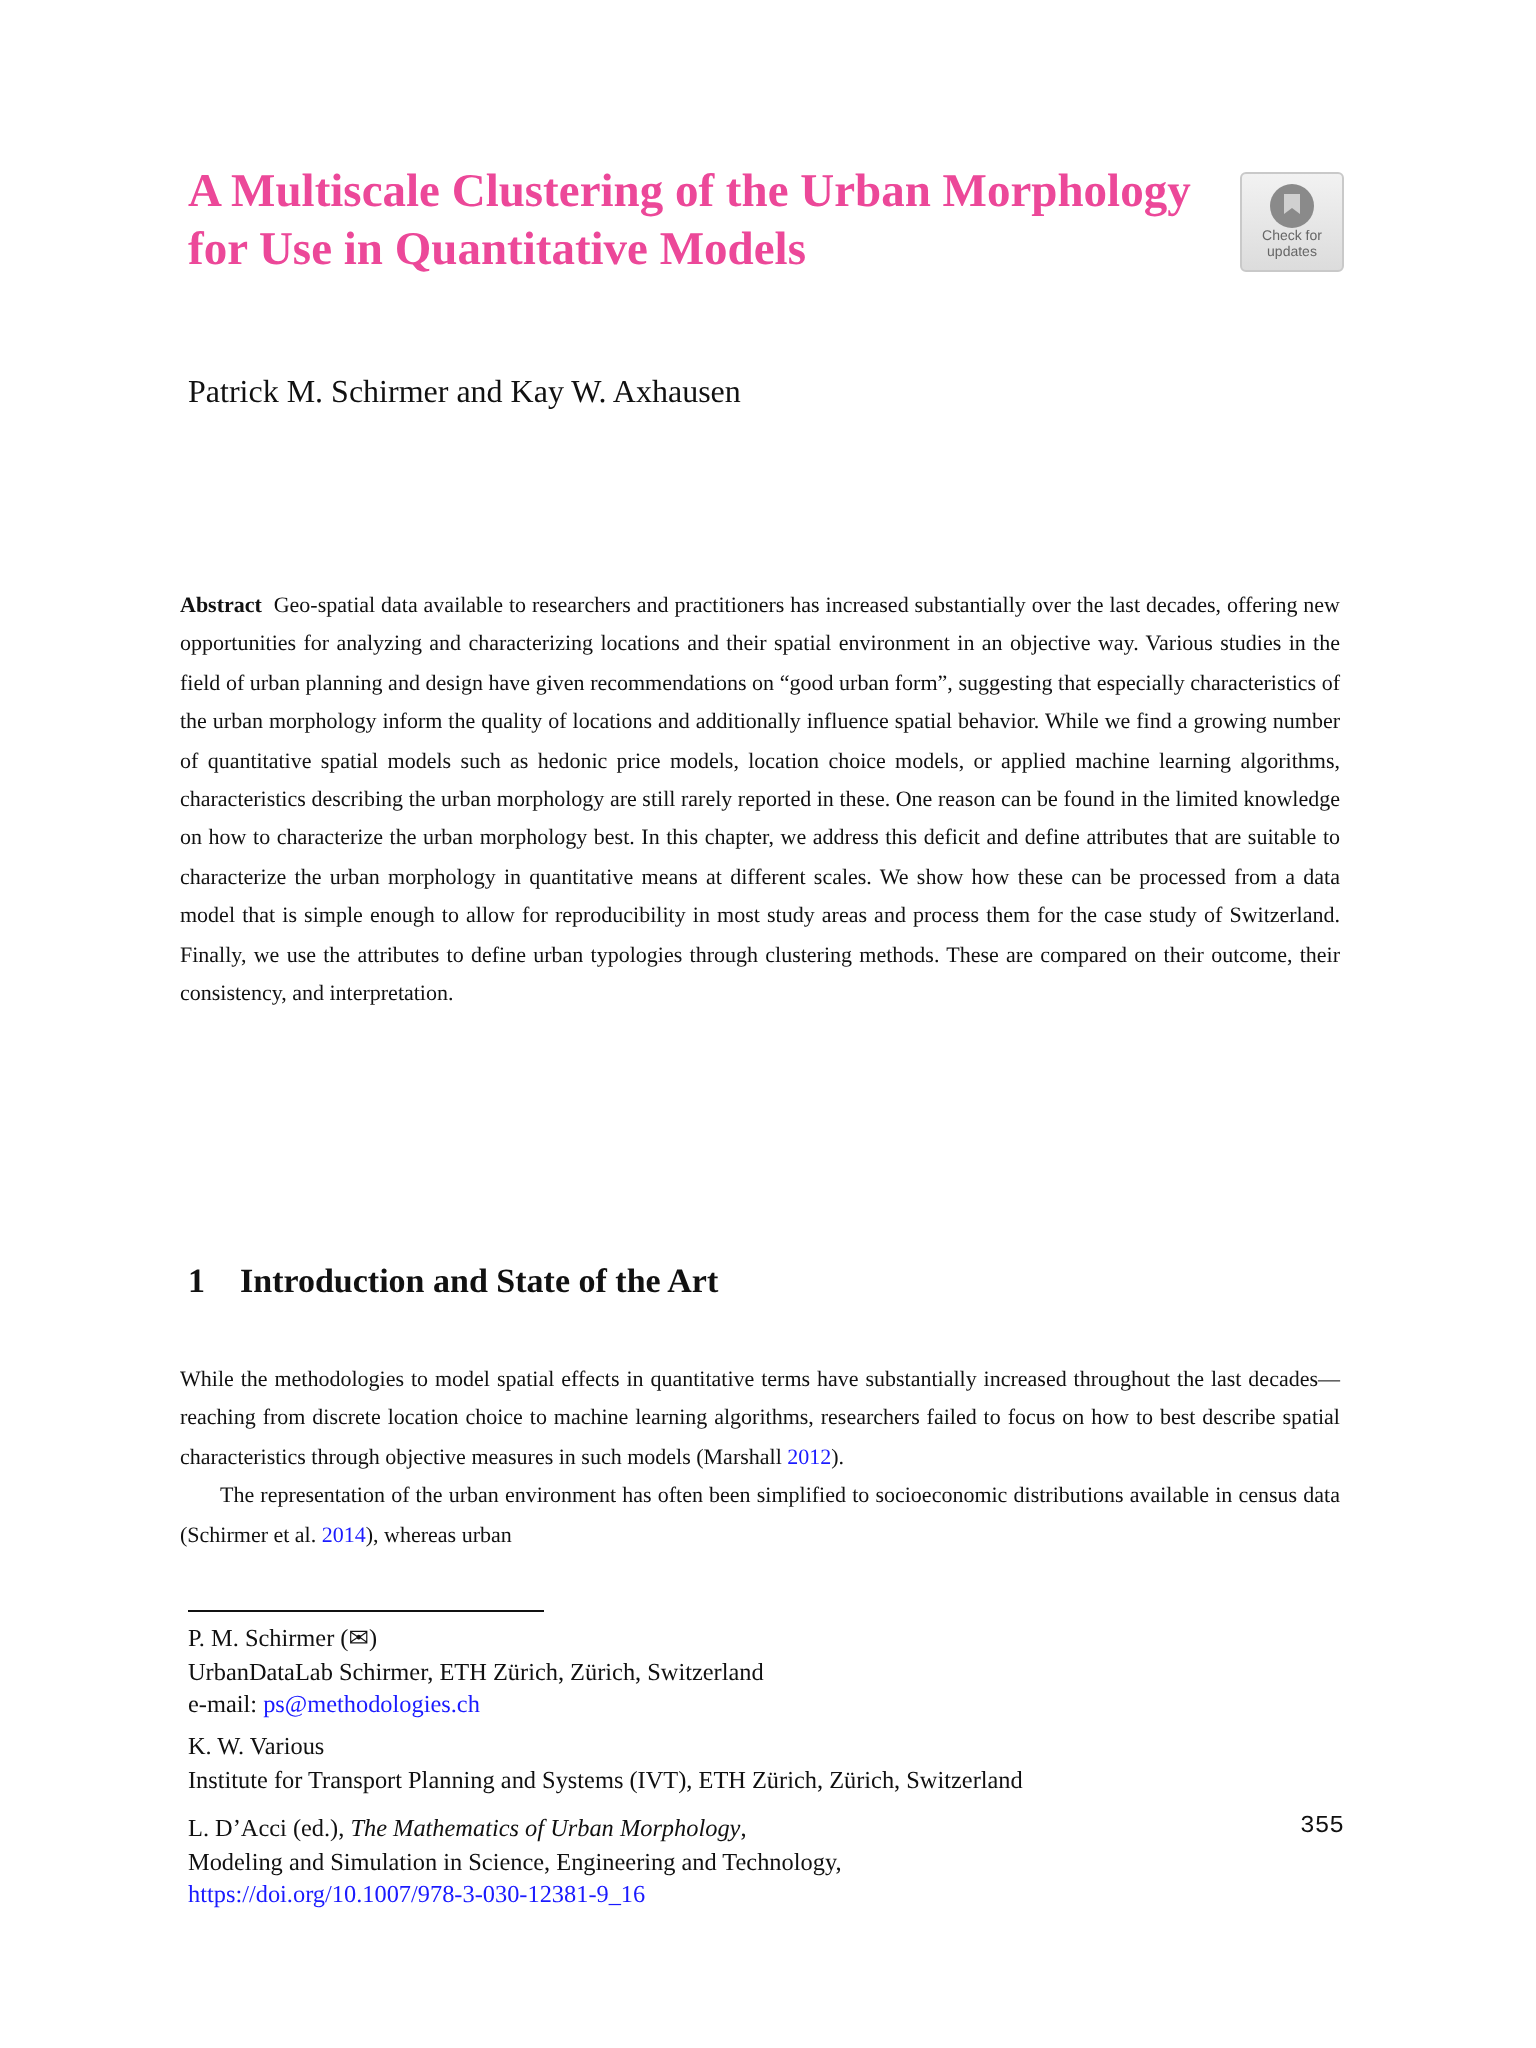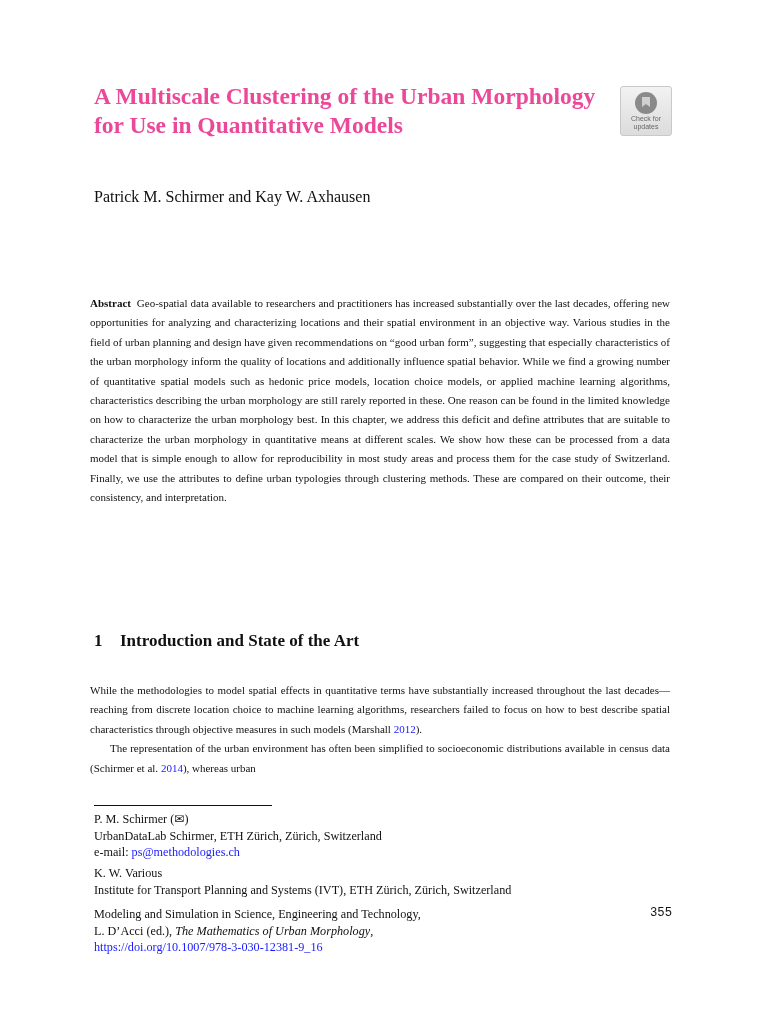--- a/index.html
+++ b/index.html
@@ -62,18 +62,18 @@
   <div>UrbanDataLab Schirmer, ETH Zürich, Zürich, Switzerland</div>
   <div><span>e-mail: </span><a class="link">ps@methodologies.ch</a></div>
 </div>
 
 <div class="abs fn fn2">
   <div>K. W. Various</div>
   <div>Institute for Transport Planning and Systems (IVT), ETH Zürich, Zürich, Switzerland</div>
 </div>
 
 <div class="abs copy">
+  <div><span>L. D’Acci (ed.), </span><i>The Mathematics of Urban Morphology</i><span>,</span></div>
   <div>Modeling and Simulation in Science, Engineering and Technology,</div>
-  <div><span>L. D’Acci (ed.), </span><i>The Mathematics of Urban Morphology</i><span>,</span></div>
   <a class="link">https://doi.org/10.1007/978-3-030-12381-9_16</a>
 </div>
 
 <div class="abs pagenum">355</div>
 
 </body></html>

